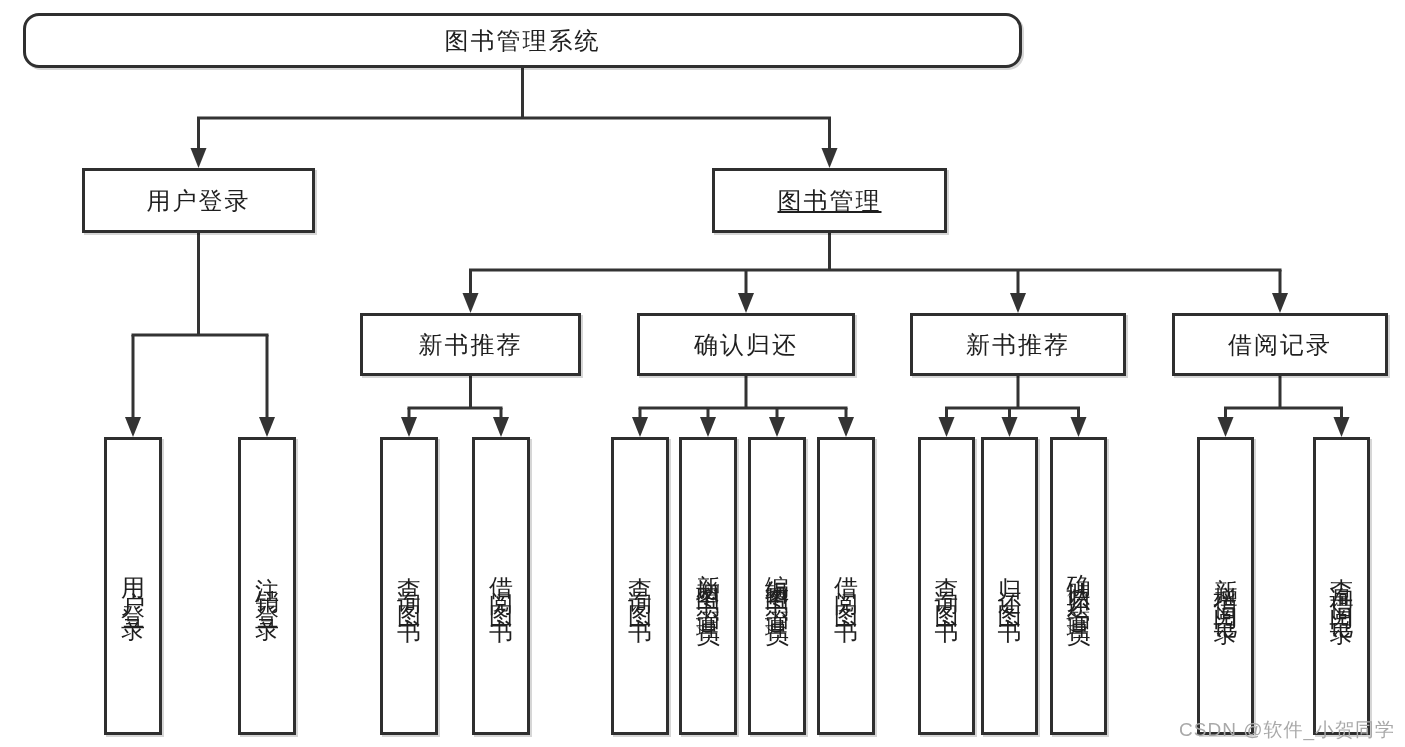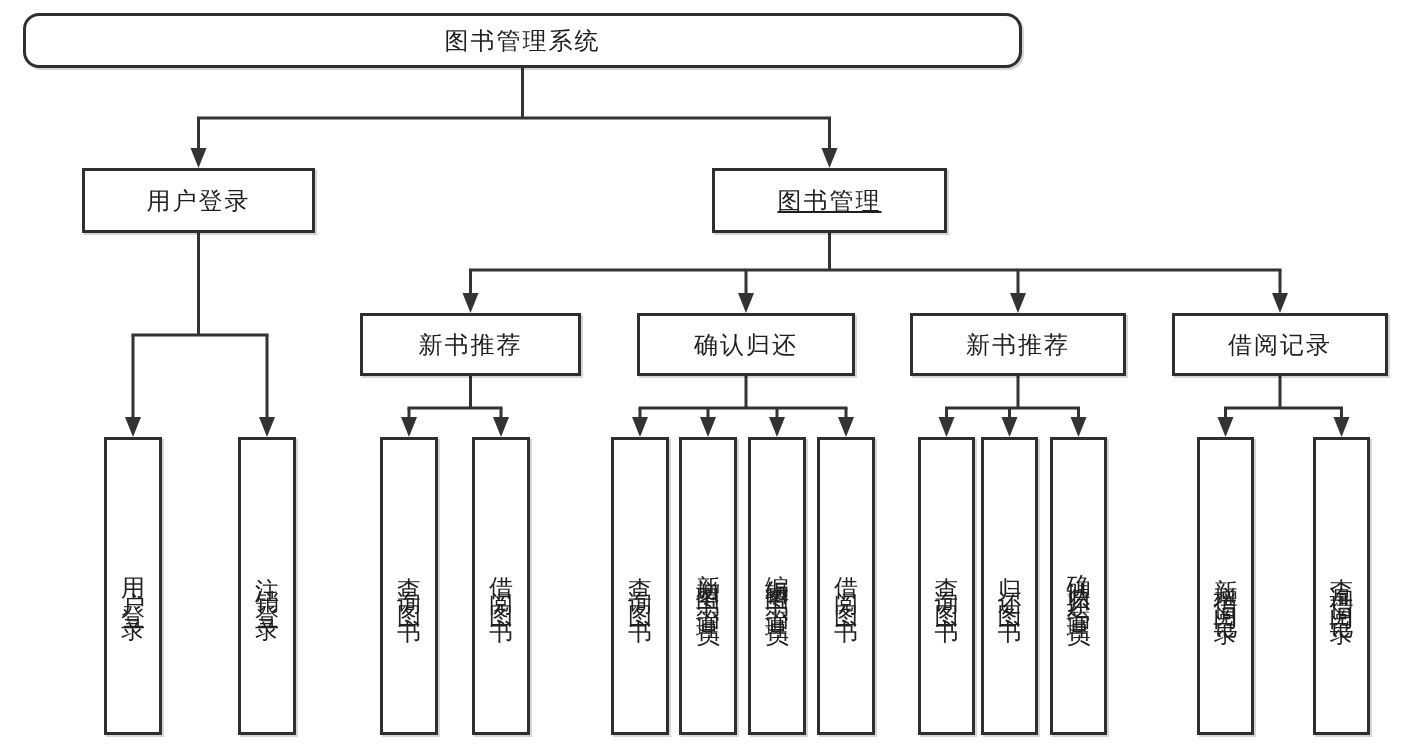--- a/index.html
+++ b/index.html
@@ -167,13 +167,14 @@
       <div class="node vertical" style="left: 1050px; top: 437px; width: 57px; height: 298px;">
         <span class="label" style="letter-spacing: 7px;">确认归还（管理员）</span>
       </div>
       <div class="node vertical" style="left: 1197px; top: 437px; width: 57px; height: 298px;">
         <span class="label" style="letter-spacing: 9px;">新增借阅记录</span>
       </div>
       <div class="node vertical" style="left: 1313px; top: 437px; width: 57px; height: 298px;">
         <span class="label" style="letter-spacing: 9px;">查询借阅记录</span>
       </div>
     </div>
+  <div class="watermark">CSDN @软件_小贺同学</div>
 </div>
 
 </body></html>

